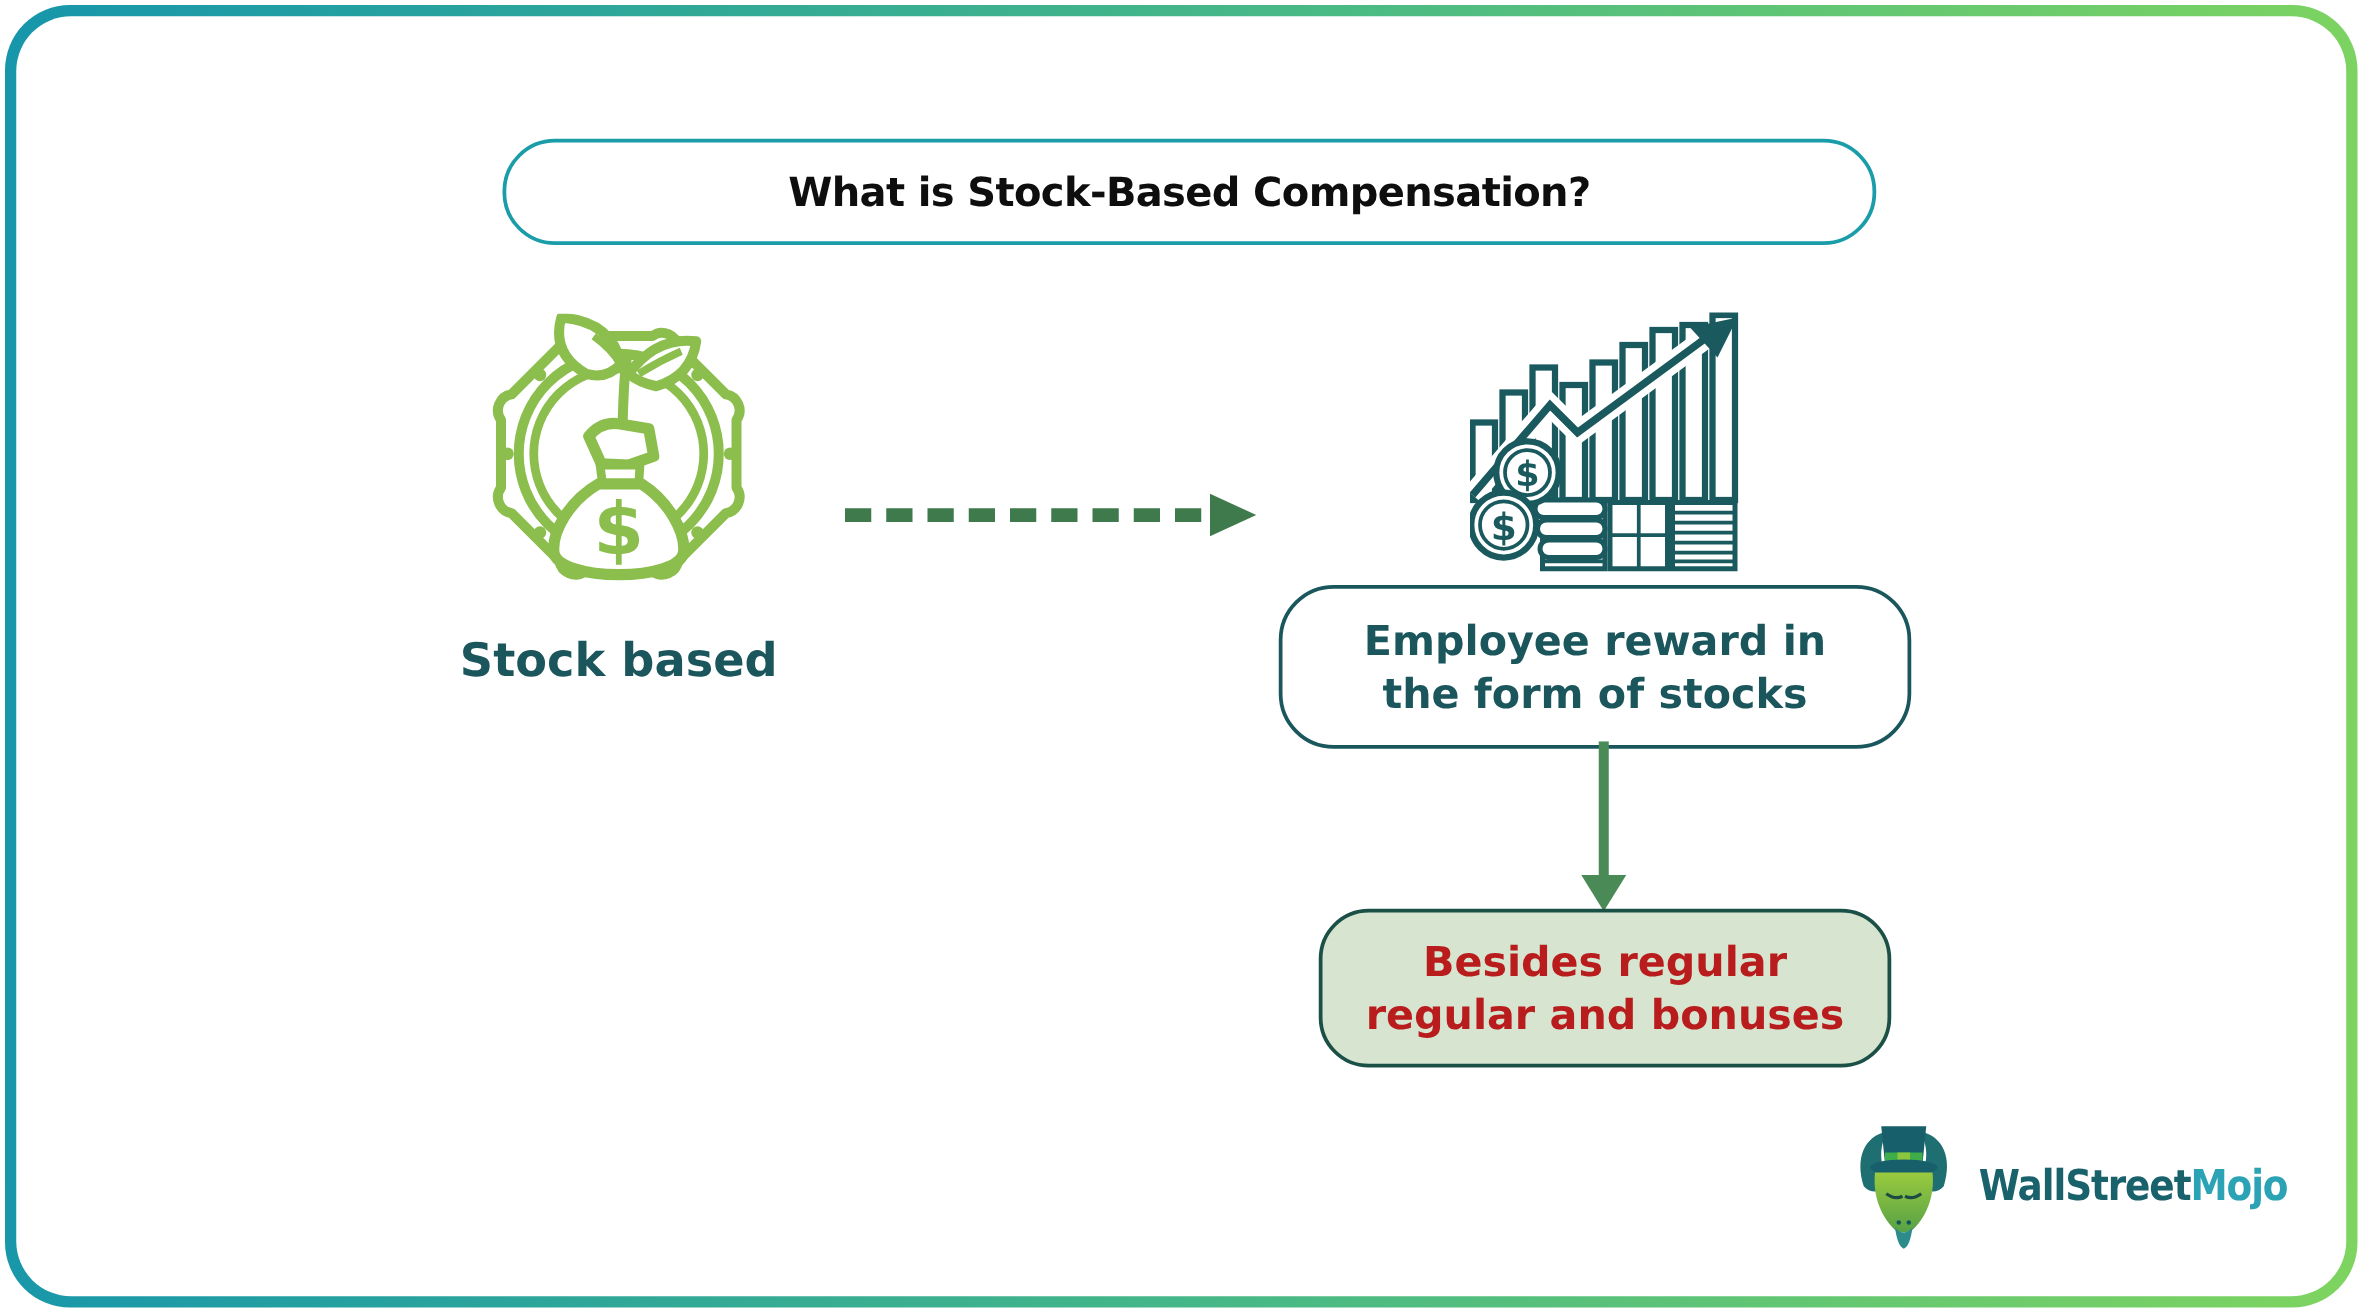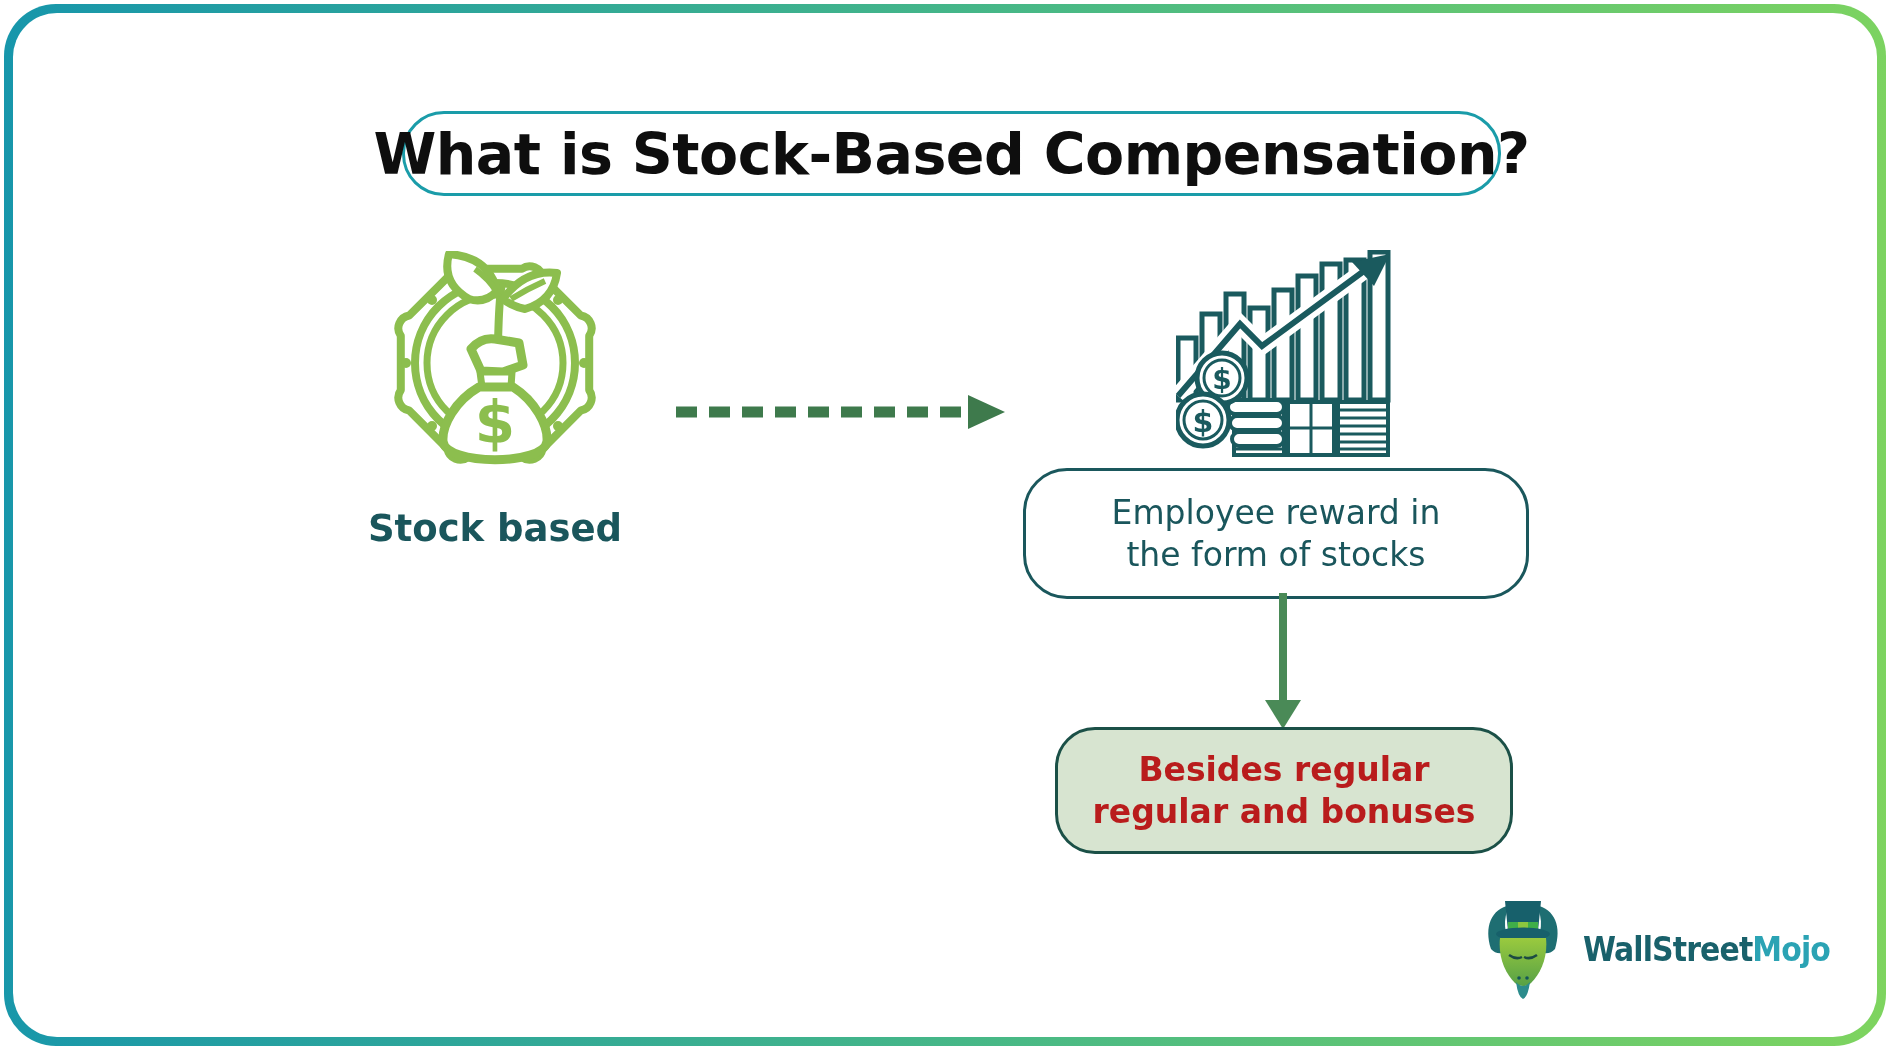--- a/index.html
+++ b/index.html
@@ -6,34 +6,34 @@
   .stage{position:relative;width:1890px;height:1050px;background:#ffffff;overflow:hidden;
          font-family:"DejaVu Sans","Liberation Sans",sans-serif;}
   
   .frame{position:absolute;inset:4px;border-radius:52px;
          background:linear-gradient(92deg,#1796AB 0%,#49B985 55%,#7ED45F 100%);}
   .frame-inner{position:absolute;inset:9px;border-radius:44px;background:#ffffff;}
   
   .title-box{position:absolute;left:402px;top:111px;width:1093px;height:79px;
              border:3.5px solid #1A9CA9;border-radius:42px;
              display:flex;align-items:center;justify-content:center;background:#fff;}
-  .title-text{font-size:57px;font-weight:800;color:#0e0e0e;letter-spacing:-0.5px;white-space:nowrap;}
+  .title-text{font-size:32px;font-weight:800;color:#0e0e0e;letter-spacing:-0.5px;white-space:nowrap;}
   
   .gear-icon-wrap{position:absolute;left:385px;top:251px;width:220px;height:224px;}
   .stock-label{position:absolute;left:285px;top:506px;width:420px;text-align:center;
                font-size:37px;font-weight:700;color:#1A565C;line-height:46px;}
   
   .dashed-arrow-wrap{position:absolute;left:672px;top:392px;width:334px;height:40px;}
   .v-arrow-wrap{position:absolute;left:1261px;top:593px;width:44px;height:137px;}
   
   .chart-icon-wrap{position:absolute;left:1176px;top:250px;width:216px;height:210px;}
   .employee-box{position:absolute;left:1023px;top:468px;width:500px;height:125px;
                 border:3px solid #1A575C;border-radius:44px;background:#fff;
                 display:flex;flex-direction:column;align-items:center;justify-content:center;}
-  .employee-box .line{font-size:33px;font-weight:400;color:#1A565C;line-height:42px;white-space:nowrap;}
+  .employee-box .line{font-size:33px;font-weight:700;color:#1A565C;line-height:42px;white-space:nowrap;}
   .besides-box{position:absolute;left:1055px;top:727px;width:452px;height:121px;
                border:3px solid #1B5047;border-radius:40px;background:#D7E4D0;
                display:flex;flex-direction:column;align-items:center;justify-content:center;}
   .besides-box .line{font-size:33px;font-weight:700;color:#b91c1c;line-height:42px;white-space:nowrap;}
   
   .logo{position:absolute;left:1483px;top:897px;height:104px;display:flex;align-items:center;gap:20px;}
   .logo-bull{width:80px;height:104px;flex:0 0 auto;}
   .logo-text{font-size:34px;font-weight:800;letter-spacing:-1px;white-space:nowrap;
              transform:scaleX(.88);transform-origin:left center;}
   .logo-text .part1{color:#19616B;}

